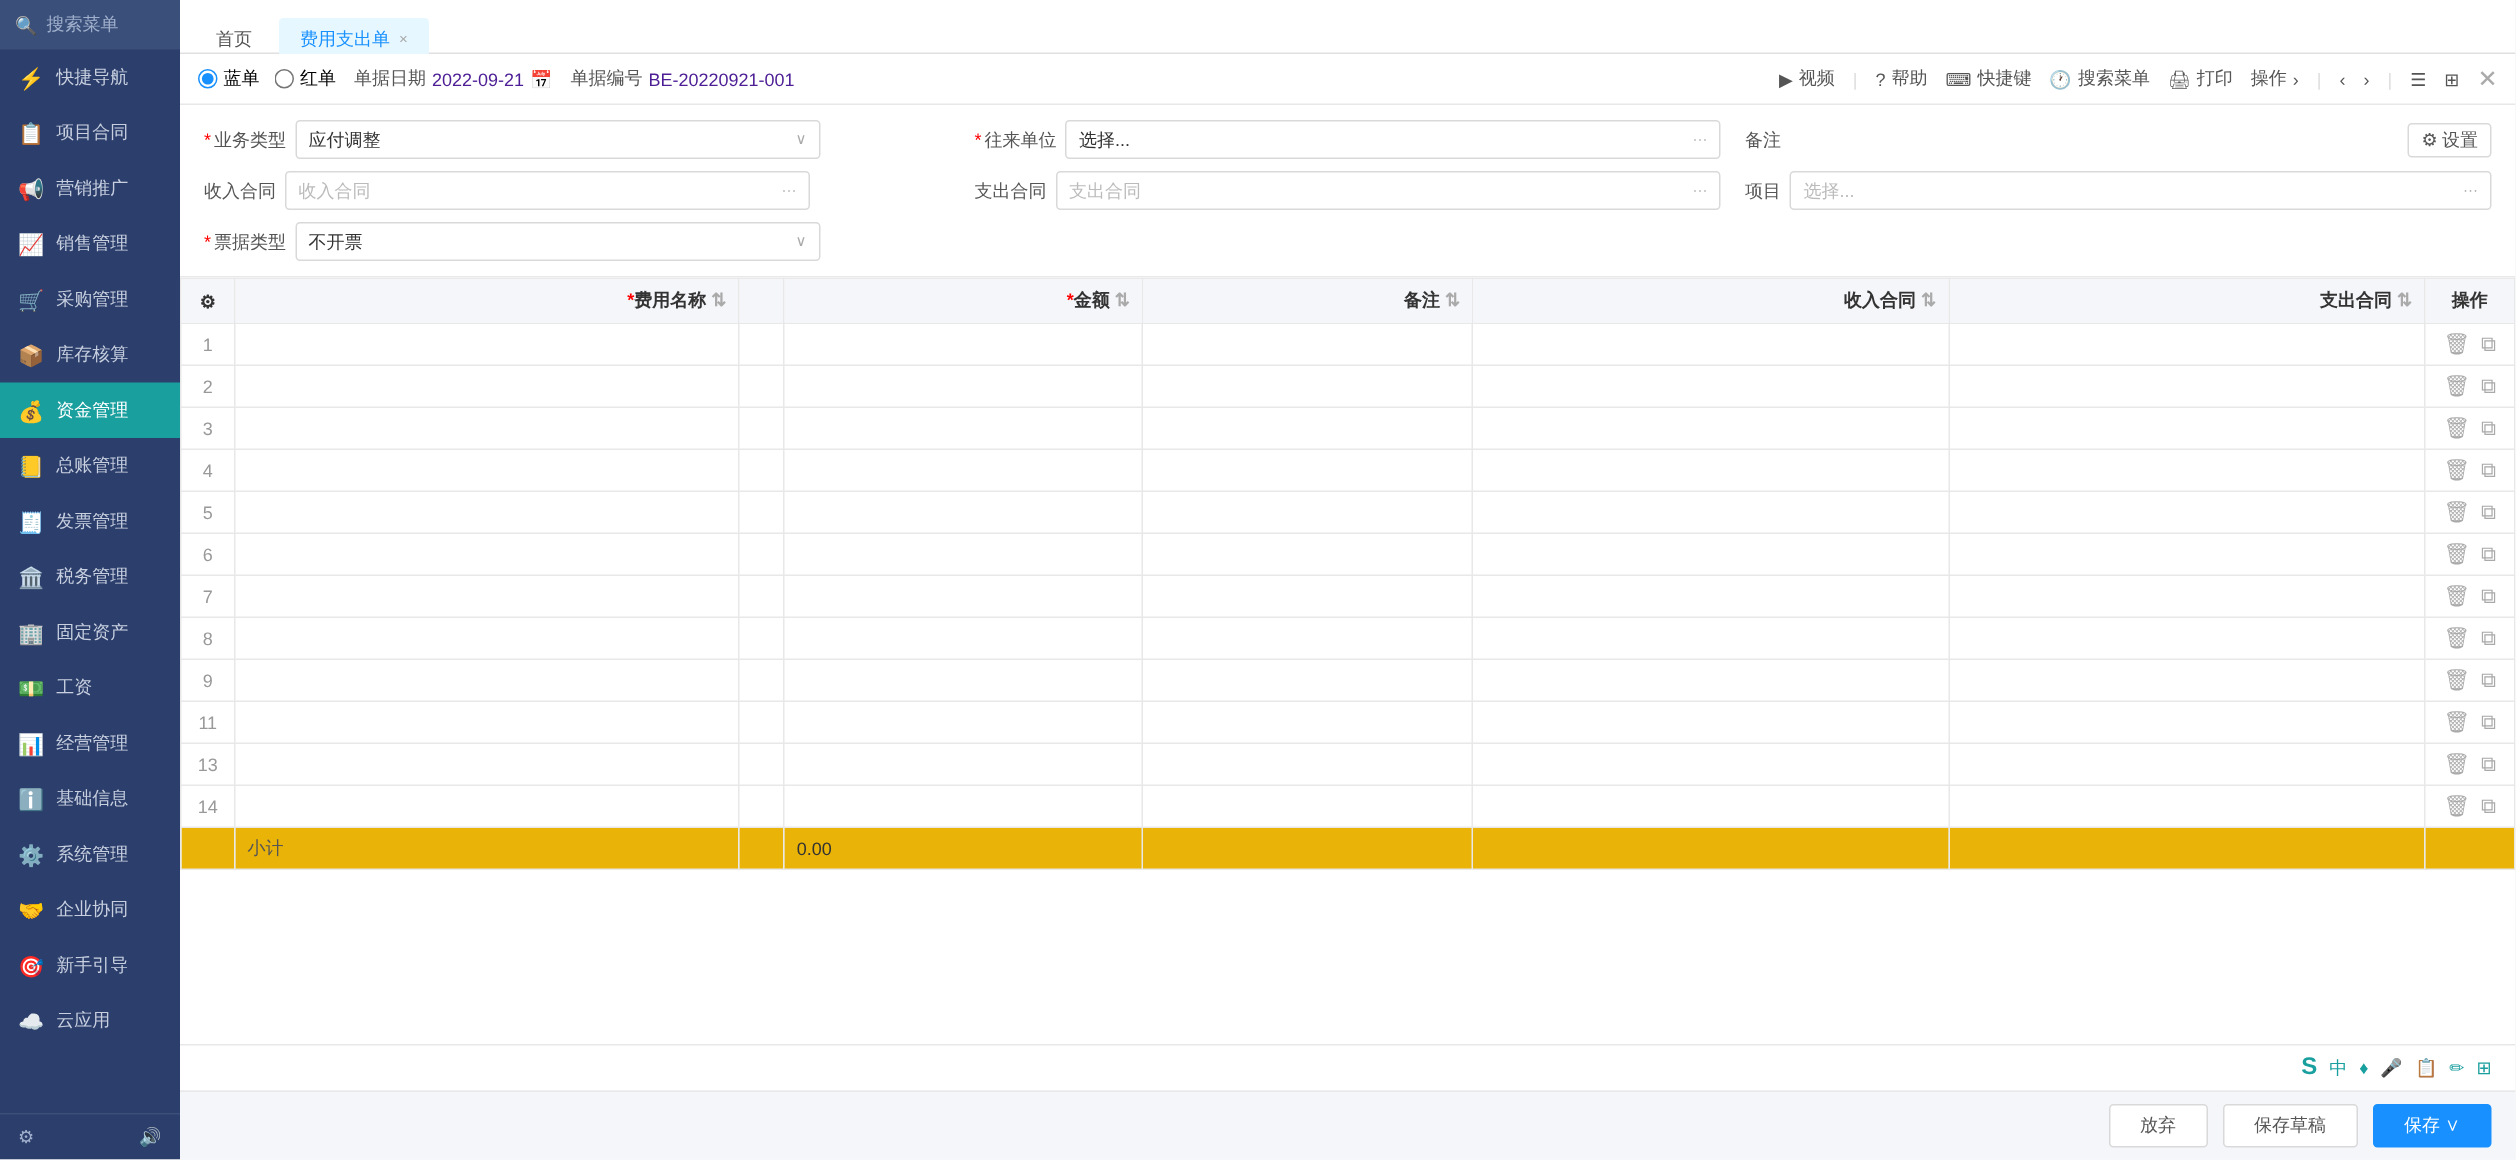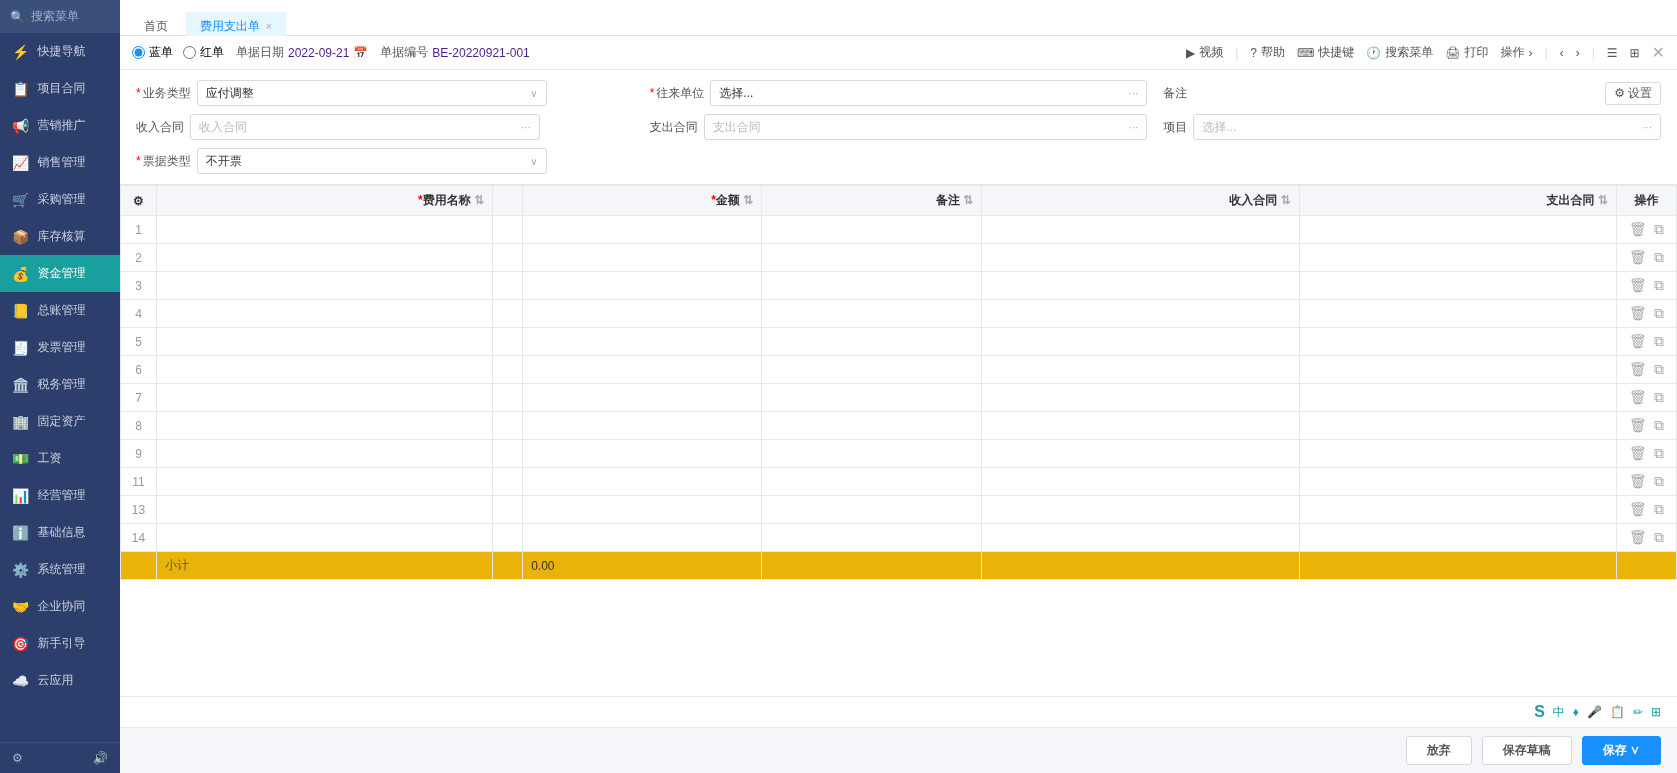--- a/index.html
+++ b/index.html
@@ -185,21 +185,20 @@
       background: #f5f6fa;
       border-top: 1px solid #e8e8e8;
       gap: 10px;
     }
     .btn {
       padding: 5px 20px;
       border-radius: 3px;
       font-size: 12px;
       cursor: pointer;
       border: 1px solid;
-      font-weight: bold;
     }
     .btn-default { background: #fff; border-color: #d9d9d9; color: #555; }
     .btn-draft { background: #fff; border-color: #d9d9d9; color: #555; }
     .btn-primary { background: #1890ff; border-color: #1890ff; color: #fff; }
 
     
     .window-controls {
       display: flex;
       align-items: center;
       gap: 8px;

